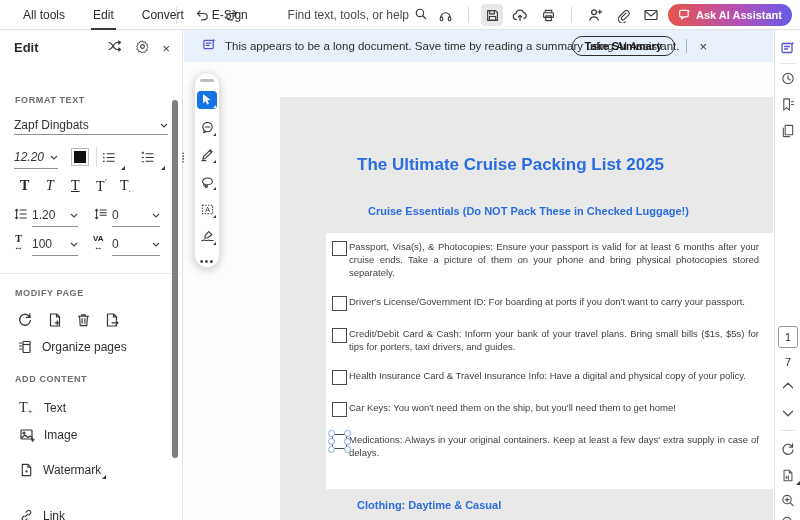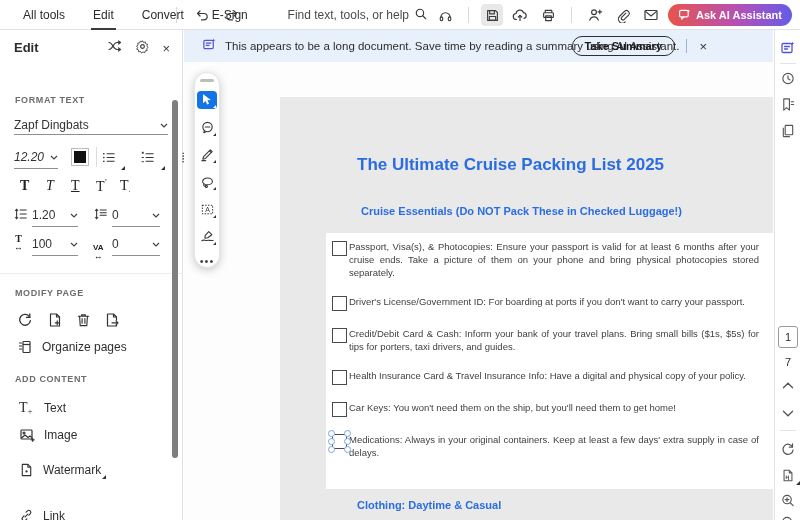--- a/index.html
+++ b/index.html
@@ -272,21 +272,21 @@
     <span class="icon-btn spacer-ic" style="left:14px; top:205px; font-family:'Liberation Serif',serif; font-size:10px; color:#222;">
       <span style="font-weight:bold;">T</span>
         <span style="font-size:9px;">↔</span>
     </span>
     <div class="underfield" style="left:32px; top:207px; width:46px; padding-bottom:4px;">
       <span>100</span>
       <svg class="chev" viewBox="0 0 8 5" fill="none" stroke="#444" stroke-width="1.2">
           <path d="M1 1 4 4 7 1"></path>
         </svg>
     </div>
-    <span class="icon-btn spacer-ic" style="left:93px; top:214px; font-size:8px; color:#222;">
+    <span class="icon-btn spacer-ic" style="left:93px; top:205px; font-size:8px; color:#222;">
       <span style="font-weight:bold;">VA</span>
         <span style="font-size:9px;">↔</span>
     </span>
     <div class="underfield" style="left:112px; top:207px; width:48px; padding-bottom:4px;">
       <span>0</span>
       <svg class="chev" viewBox="0 0 8 5" fill="none" stroke="#444" stroke-width="1.2">
           <path d="M1 1 4 4 7 1"></path>
         </svg>
     </div>
 
@@ -426,21 +426,21 @@
             <path d="M9.3 2.8 12.6 6.1 8.3 9.4 5.2 9.8 5.6 6.7 z"></path>
             <path d="M2 12.5 C4 10.8 5.5 12.8 7.5 12.2 9 11.7 10.5 12.5 14 12.2"></path>
           </svg>
         <i class="corner-sm"></i>
       </span>
       <span class="qdots">•••</span>
     </div>
 
     <div class="page">
       <div class="doc-title">The Ultimate Cruise Packing List 2025</div>
-      <div class="doc-h2" style="left:81px; top:108px;text-align:right;">Cruise Essentials (Do NOT Pack These in Checked Luggage!)</div>
+      <div class="doc-h2" style="left:88px; top:108px;text-align:right;">Cruise Essentials (Do NOT Pack These in Checked Luggage!)</div>
 
       <div class="white-block">
         <div class="check-list">
 
         <div class="check-item">
               <span class="checkbox">
                 
               </span>
               <p class="check-text">Passport, Visa(s), &amp; Photocopies: Ensure your passport is valid for at least 6 months after your cruise ends. Take a picture of them on your phone and bring physical photocopies stored separately.</p>
             </div>

